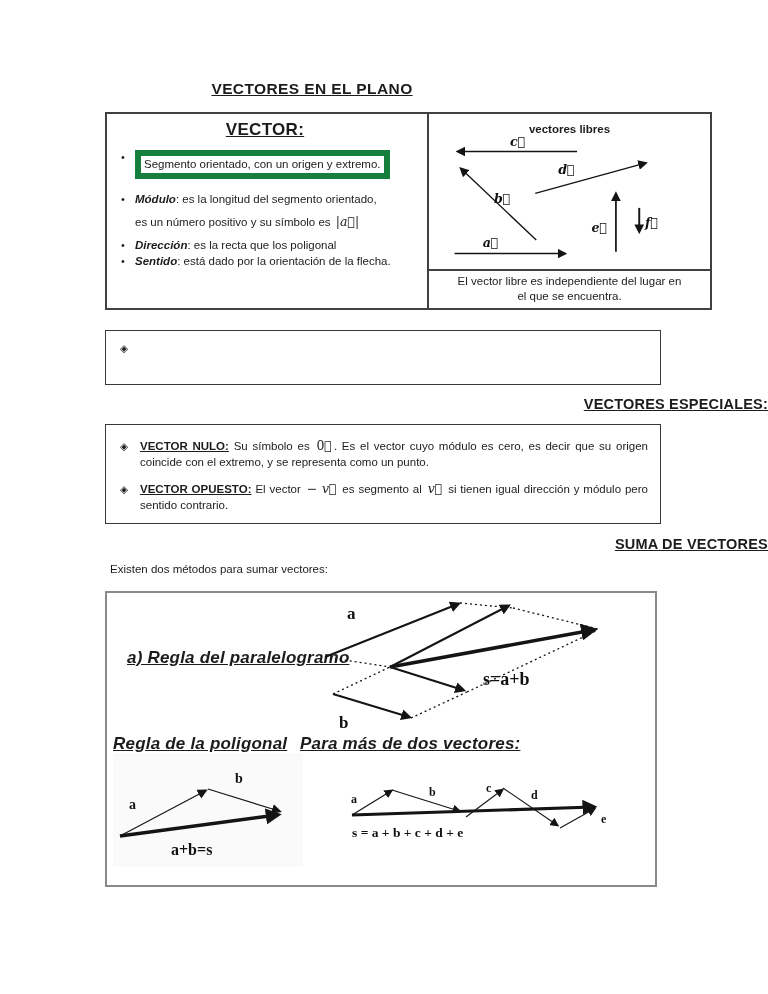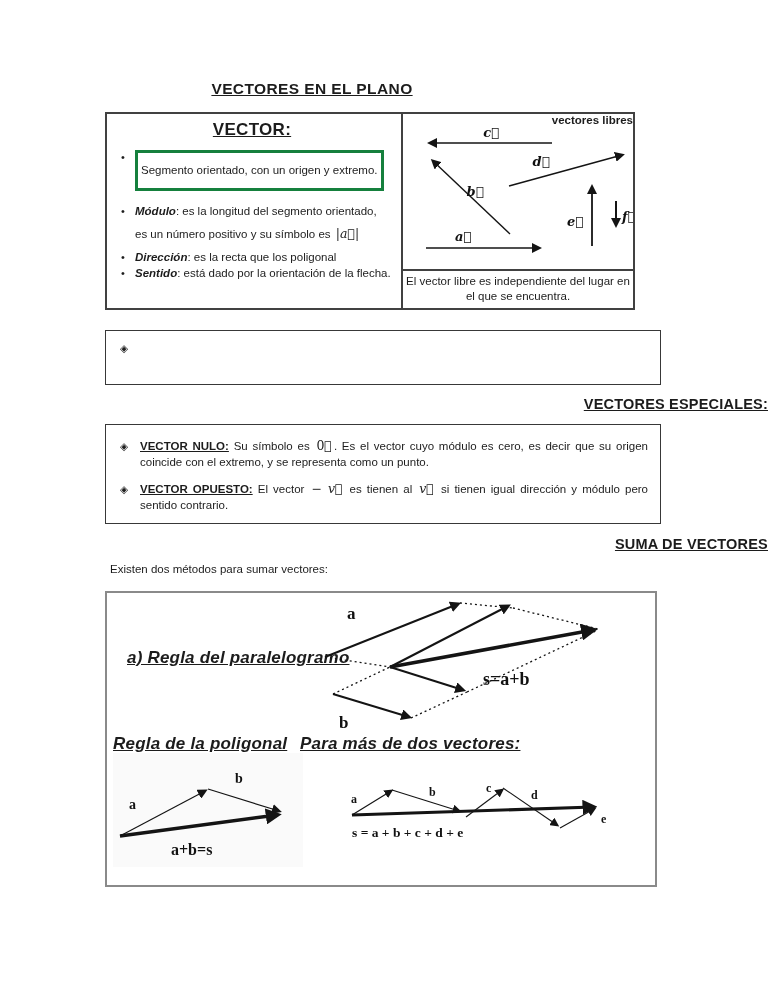--- a/index.html
+++ b/index.html
@@ -9,43 +9,43 @@
     font-family:"Liberation Sans", sans-serif; color:#1c1c1c;
     overflow:hidden;
   }
   .doc-title {
     position:absolute; top:80px; left:0; width:624px; text-align:center;
     font-size:15.5px; font-weight:bold; letter-spacing:.4px;
     text-decoration:underline;
   }
   
   .box1 {
-    position:absolute; left:105px; top:112px; width:530px; height:198px;
+    position:absolute; left:105px; top:112px; width:607px; height:198px;
     border:2px solid #414141; display:flex; background:#fff;
   }
   .b1-left { width:322px; border-right:2px solid #414141; padding:4px 8px 0 4px; }
   .b1-head {
     text-align:center; font-size:17px; font-weight:bold;
     text-decoration:underline; margin:2px 0 10px 0; letter-spacing:.3px;
   }
   .bl { display:flex; font-size:11.5px; line-height:1.3; }
   .mk { width:24px; flex:none; text-align:center; font-size:11px; }
   .bl .bt { flex:1; padding-right:2px; }
-  .boxed { border:3px solid #15803d; padding:10px 3px; display:inline-block; }
+  .boxed { border:6px solid #15803d; padding:1px 3px; display:inline-block; }
   .term { font-weight:bold;font-style:italic; }
   .jst { text-align:justify; }
   .sym-line { margin-top:7px; }
   .vsym {
     font-family:"DejaVu Serif", serif; font-style:italic;
     font-size:12.5px; padding:0 2px; white-space:nowrap;
   }
   .vsym-up { font-style:normal; }
   
   .b1-right { flex:1; display:flex; flex-direction:column; position:relative; }
-  .fv-title { text-align:right; font-weight:bold; font-size:11.5px; padding-top:0; }
+  .fv-title { text-align:center; font-weight:bold; font-size:11.5px; padding-top:9px; }
   .fv-caption {
     margin-top:auto; border-top:2px solid #414141; text-align:center;
     font-size:11.5px; line-height:1.3; padding:3px 2px 4px 2px;
   }
   svg text { fill:#111; }
   .fvlbl {
     font-family:"DejaVu Serif", serif; font-style:italic; font-weight:bold;
     font-size:13px;
   }
   
@@ -169,21 +169,21 @@
         <span>Su  símbolo es</span>
         <span class="vsym vsym-up">0⃗</span><span>. Es el vector cuyo módulo es cero, es decir que su origen coincide con el extremo, y se representa como un punto.</span>
       </span>
     </div>
     <div class="sp-item">
       <span class="diamond">◈</span>
       <span class="sp-body jst">
         <span class="tul">VECTOR OPUESTO:</span>
         <span>El vector</span>
         <span class="vsym">− v⃗</span>
-        <span>es tienen al</span>
+        <span>es segmento al</span>
         <span class="vsym">v⃗</span>
         <span>si tienen igual dirección y módulo pero sentido contrario.</span>
       </span>
     </div>
   </div>
 
   <div class="h-center" style="top:536px;">SUMA DE VECTORES</div>
   <div class="intro">Existen dos métodos para sumar vectores:</div>
 
   <div class="box4">

